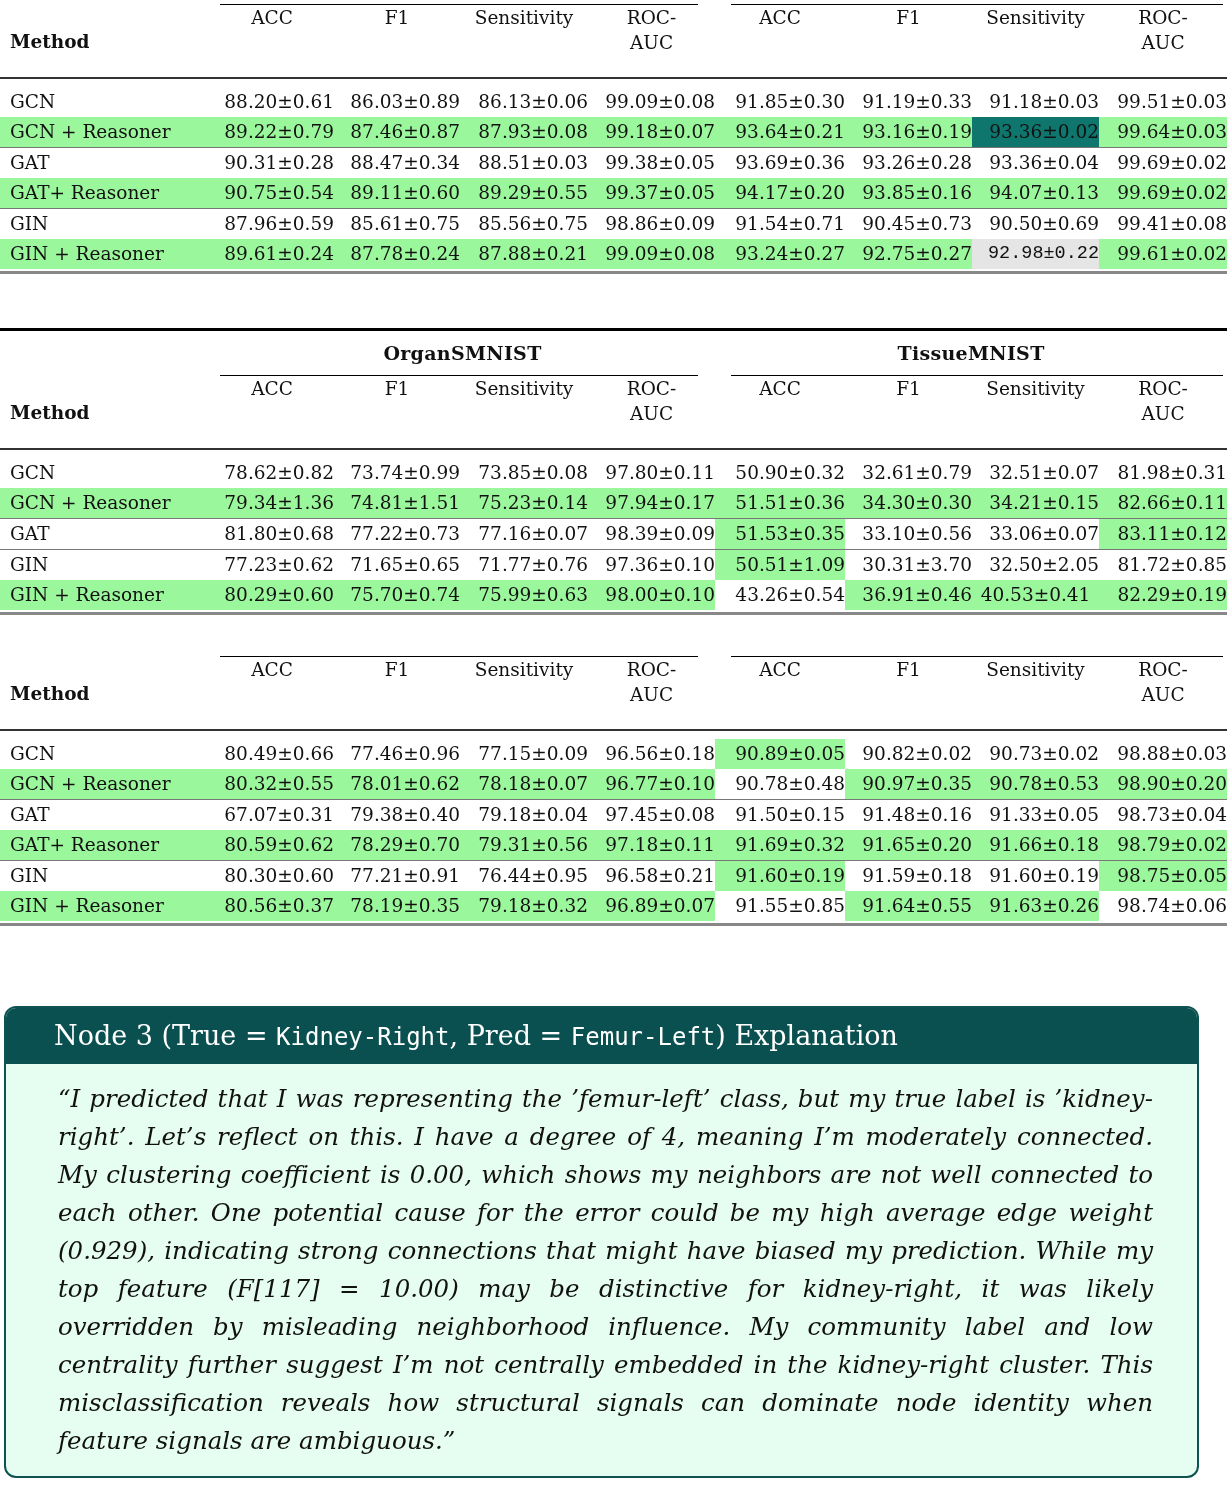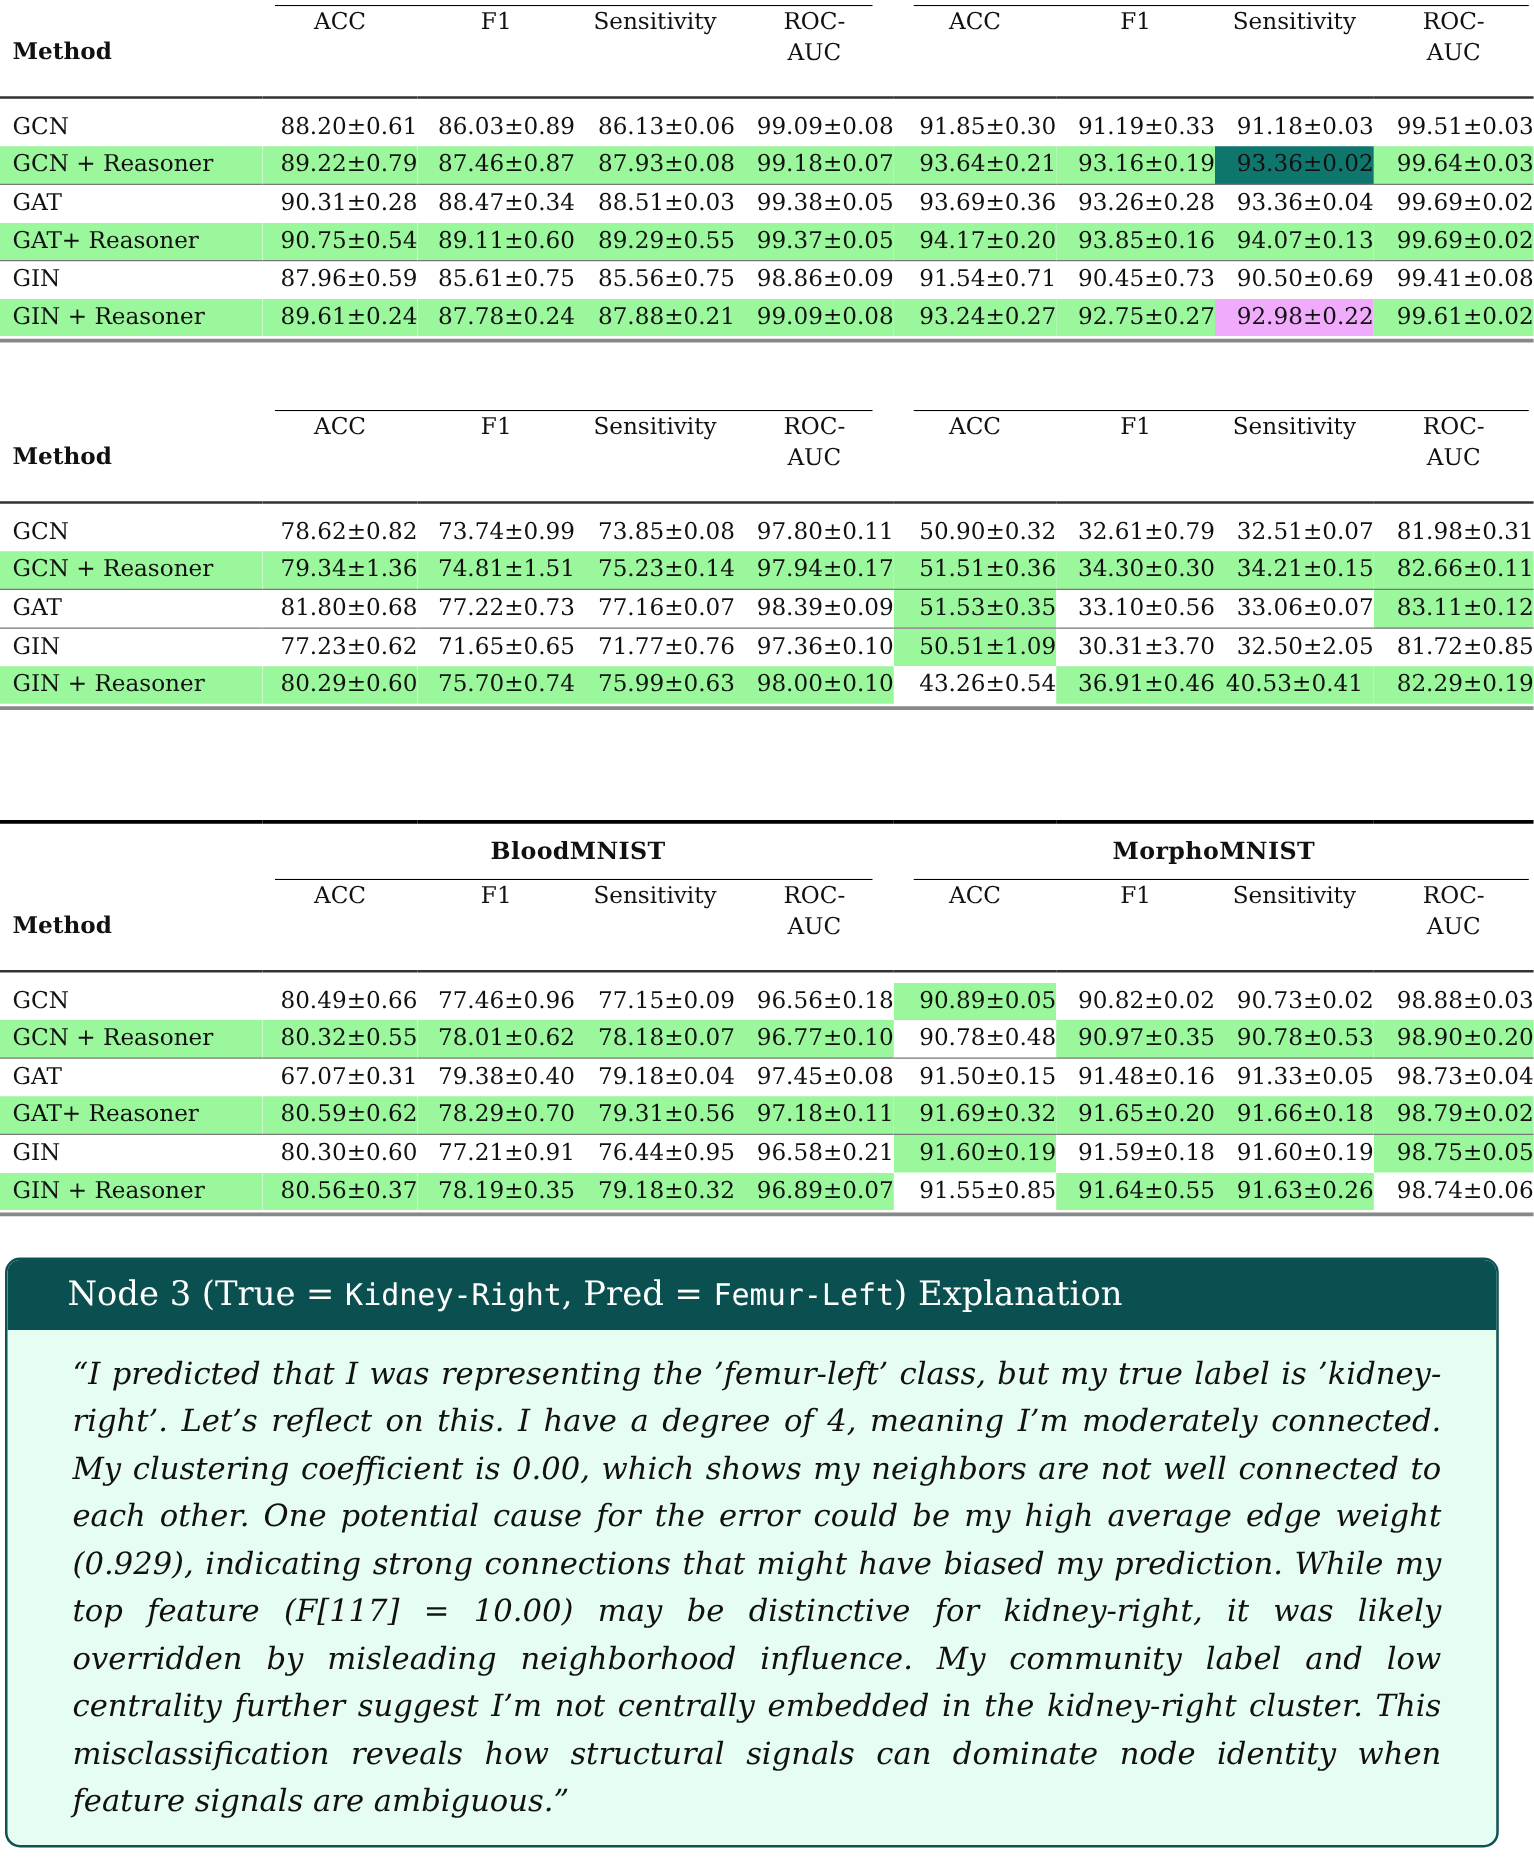--- a/index.html
+++ b/index.html
@@ -143,21 +143,21 @@
           <td>99.41±0.08</td>
         </tr>
         <tr class="datarow">
           <td class="m hl" style="background: rgb(155, 247, 155);">GIN + Reasoner</td>
           <td class="hl" style="background: rgb(155, 247, 155);">89.61±0.24</td>
           <td class="hl" style="background: rgb(155, 247, 155);">87.78±0.24</td>
           <td class="hl" style="background: rgb(155, 247, 155);">87.88±0.21</td>
           <td class="hl" style="background: rgb(155, 247, 155);">99.09±0.08</td>
           <td class="hl" style="background: rgb(155, 247, 155);">93.24±0.27</td>
           <td class="hl" style="background: rgb(155, 247, 155);">92.75±0.27</td>
-          <td class="hl" style="background: #f0abfc;">92.98±0.22</td>
+          <td class="hl" style="background: #e5e5e5; font-family: Liberation Mono, monospace;">92.98±0.22</td>
           <td class="hl" style="background: rgb(155, 247, 155);">99.61±0.02</td>
         </tr>
       </tbody>
   </table>
   <div class="bottomrule"></div>
 </div>
 
 <div class="tbl-block" style="top:328px;">
   <table class="res">
     <colgroup>
@@ -165,20 +165,25 @@
         <col style="width:124px">
         <col style="width:126px">
         <col style="width:128px">
         <col style="width:127px">
       <col style="width:130px">
         <col style="width:127px">
         <col style="width:127px">
         <col style="width:128px">
     </colgroup>
     <tbody>
+        <tr class="toprule dsrow">
+      <th></th>
+      <th colspan="4">OrganSMNIST</th>
+      <th colspan="4">TissueMNIST</th>
+    </tr>
     <tr class="cmid-row">
       <td></td>
       <td colspan="4">
             <span class="cmid" style="width:478px;margin-left:10px;"></span>
           </td>
       <td colspan="4">
             <span class="cmid" style="width:492px;margin-left:16px;"></span>
           </td>
     </tr>
     <tr class="hdrrow">
@@ -264,25 +269,20 @@
         <col style="width:124px">
         <col style="width:126px">
         <col style="width:128px">
         <col style="width:127px">
       <col style="width:130px">
         <col style="width:127px">
         <col style="width:127px">
         <col style="width:128px">
     </colgroup>
     <tbody>
-        <tr class="toprule dsrow">
-      <th></th>
-      <th colspan="4">BloodMNIST</th>
-      <th colspan="4">MorphoMNIST</th>
-    </tr>
     <tr class="cmid-row">
       <td></td>
       <td colspan="4">
             <span class="cmid" style="width:478px;margin-left:10px;"></span>
           </td>
       <td colspan="4">
             <span class="cmid" style="width:492px;margin-left:16px;"></span>
           </td>
     </tr>
     <tr class="hdrrow">

